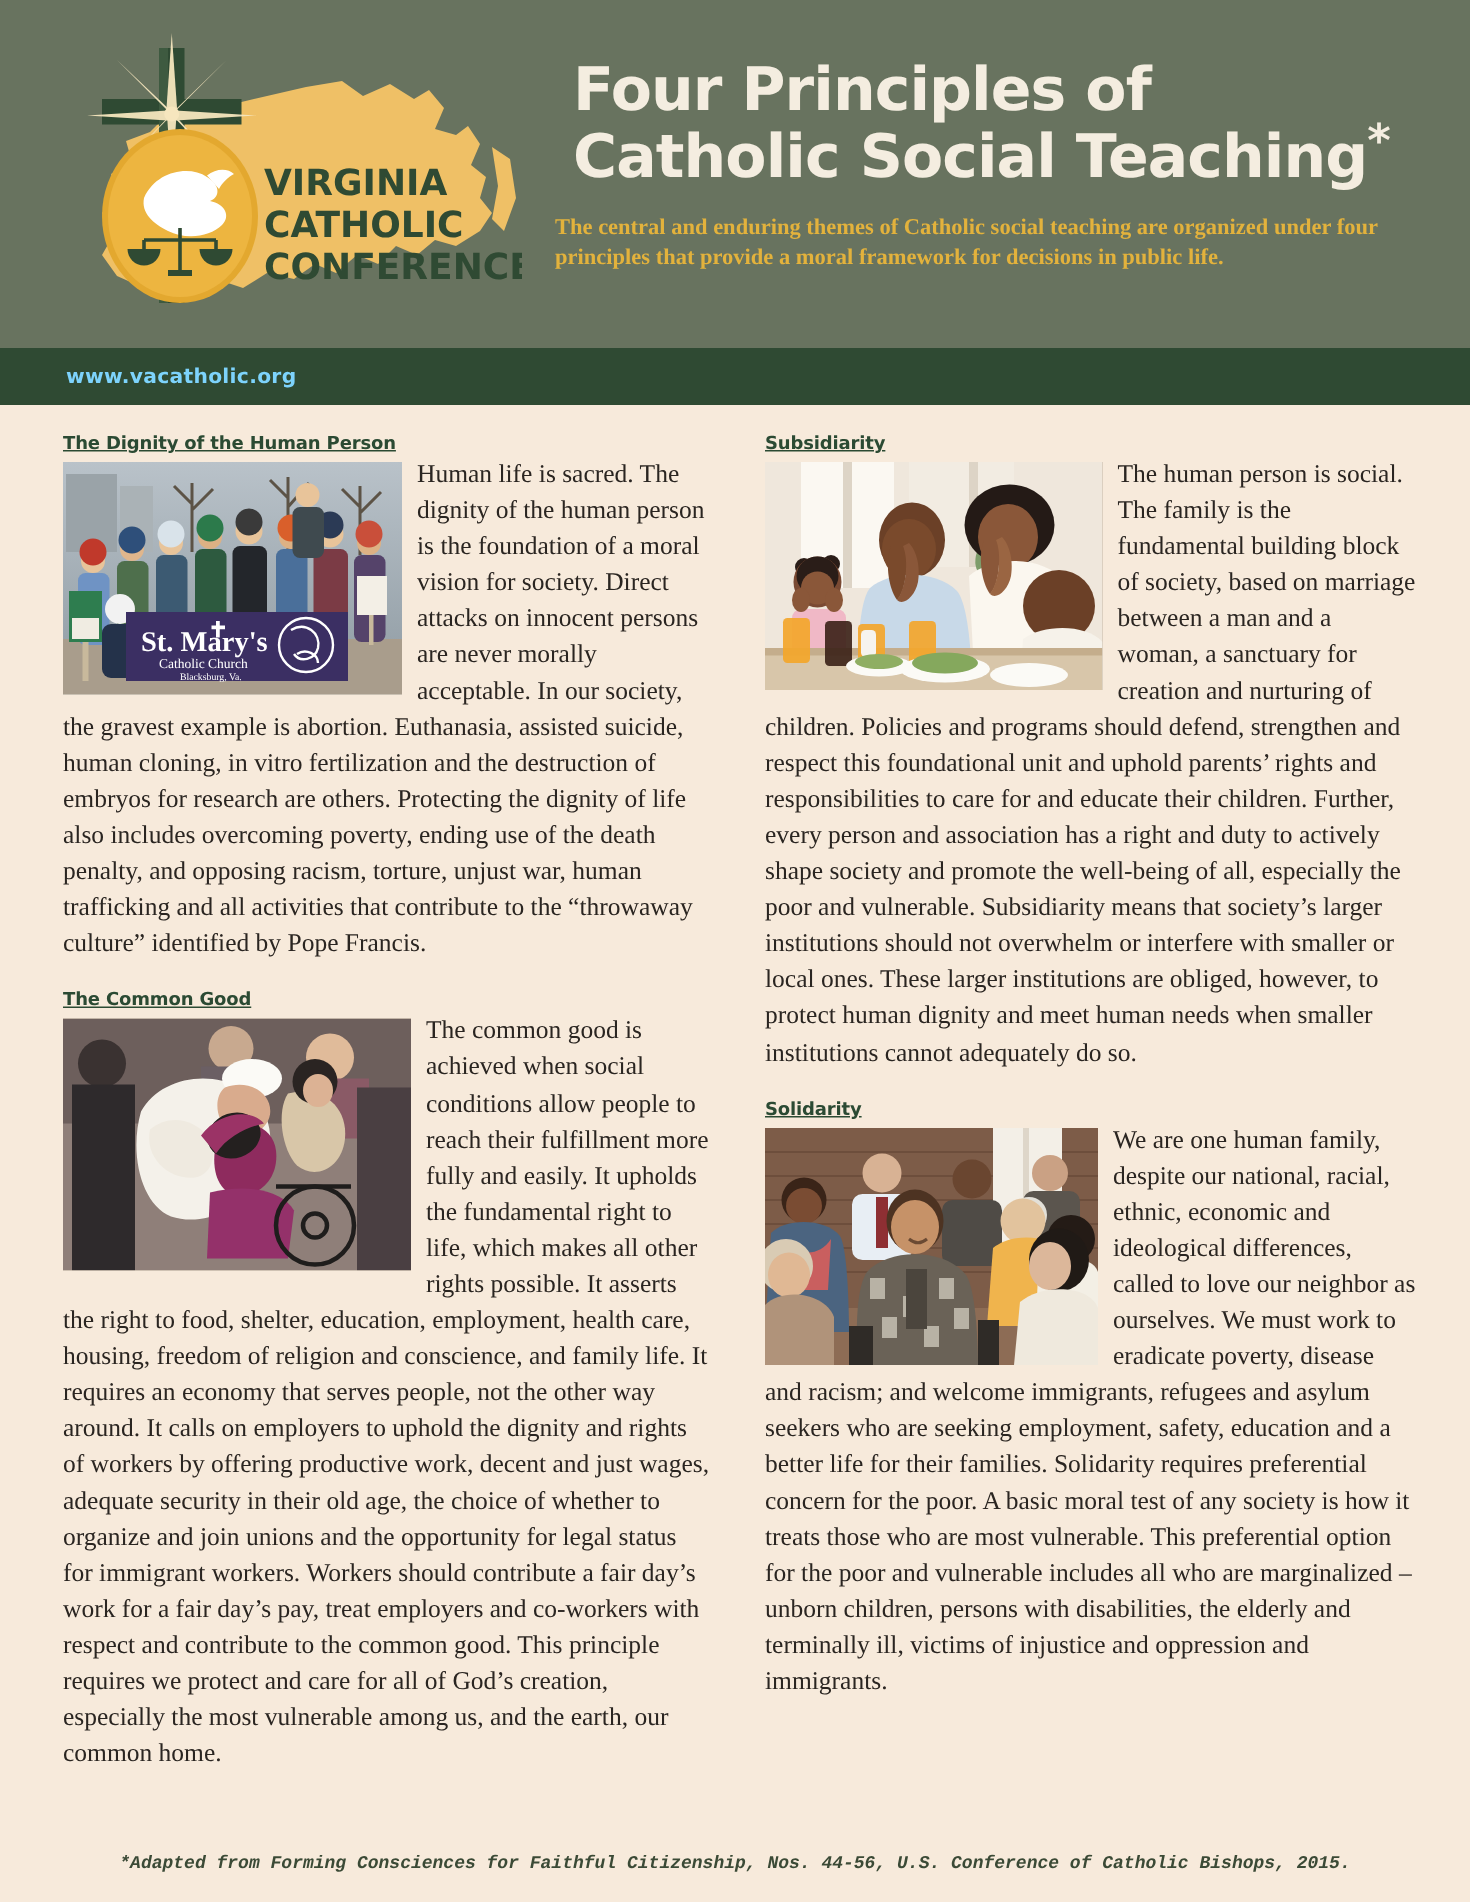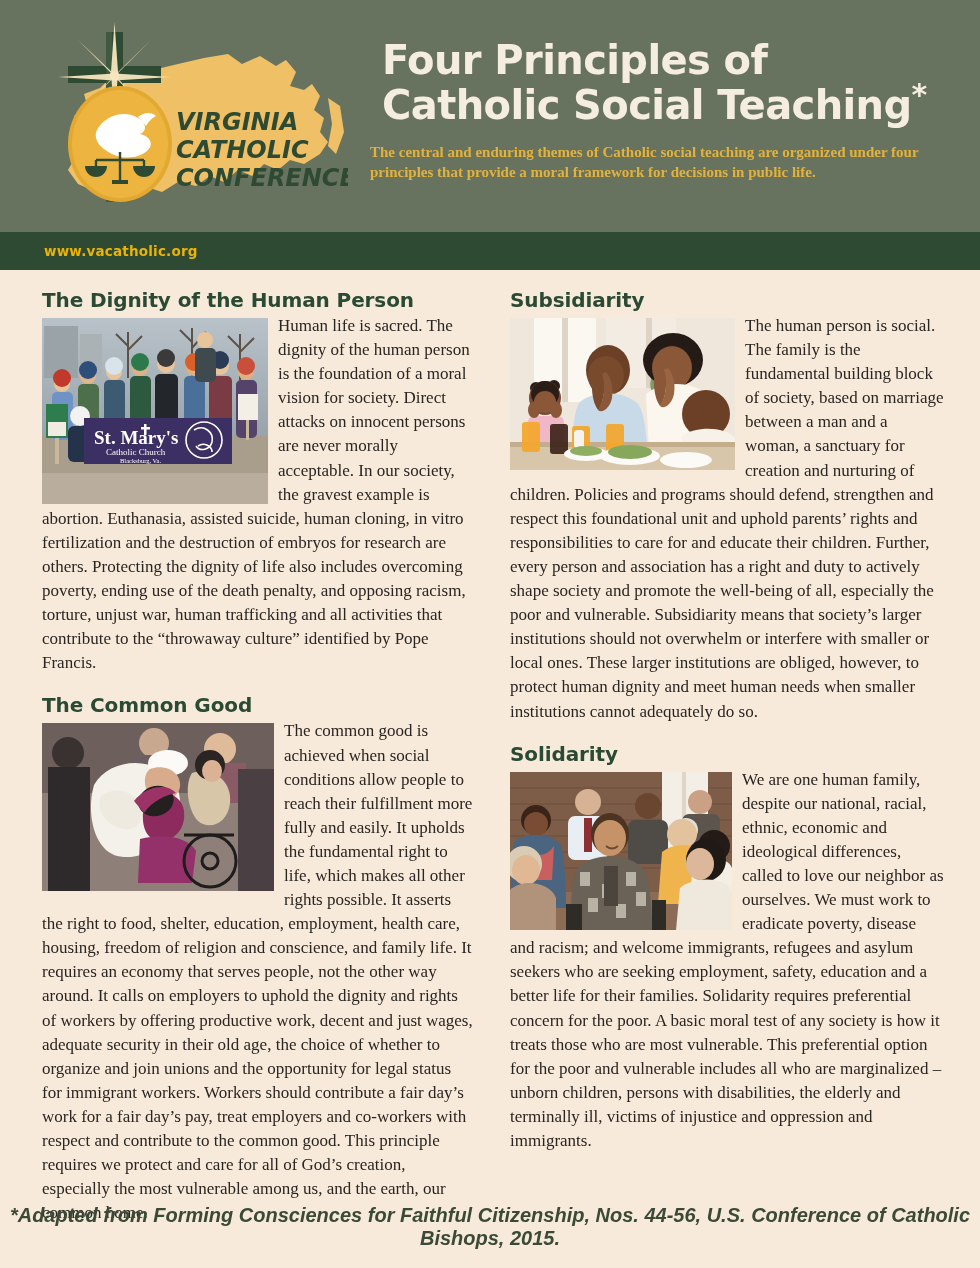--- a/index.html
+++ b/index.html
@@ -32,21 +32,20 @@
     display: flex;
     align-items: flex-start;
     height: 100%;
   }
 
   .logo-zone {
     position: relative;
     width: 370px;
     height: 232px;
     flex: 0 0 370px;
-    font-style: italic;
   }
 
   .logo-svg {
     position: absolute;
     left: 28px;
     top: 14px;
   }
 
   .title-zone {
     flex: 1 1 auto;
@@ -82,45 +81,46 @@
   .urlbar {
     height: 38px;
     background: #2F4A33;
     display: flex;
     align-items: center;
   }
   .urlbar .url {
     font-family: "DejaVu Sans", sans-serif;
     font-weight: bold;
     font-size: 13.5px;
-    color: #eab308;
+    color: #7dd3fc;
     padding-left: 44px;
     letter-spacing: 0.2px;
   }
 
   
   .content {
     display: flex;
     padding: 18px 36px 0 42px;
     gap: 36px;
     box-sizing: border-box;
   }
   .col {
     width: 432px;
     flex: 0 0 432px;
   }
   .col.right { width: 434px; flex: 0 0 434px; }
 
   h2.section-heading {
     font-family: "DejaVu Sans", sans-serif;
     font-weight: bold;
-    font-size: 20px;
+    font-size: 12px;
     color: #2B4A33;
     margin: 0 0 2px 0;
     letter-spacing: -0.1px;
+    text-decoration: underline;
   }
   .section + .section {
     margin-top: 18px;
   }
   .body-text {
     font-family: "Liberation Serif", serif;
     font-size: 17px;
     line-height: 1.418;
     color: #2A2521;
     text-align: left;
@@ -128,40 +128,40 @@
   }
 
   
   .photo {
     float: left;
     margin: 4px 10px 2px 0;
     background: #b9ad9d;
     position: relative;
     overflow: hidden;
   }
-  .photo.p1 { width: 226px; height: 186px; text-decoration: underline; }
+  .photo.p1 { width: 226px; height: 155px; text-decoration: underline; }
   .photo.p2 { width: 232px; height: 168px; }
   .photo.p3 { width: 225px; height: 152px; }
   .photo.p4 { width: 222px; height: 158px; }
 
   .photo svg { display: block; }
 
   
   .footer {
     position: absolute;
     bottom: 18px;
     left: 0;
     width: 100%;
     text-align: center;
   }
   .footer-note {
-    font-family: Liberation Sans, sans-serif;
+    font-family: Liberation Mono, monospace;
     font-style: italic;
     font-weight: bold;
-    font-size: 20px;
+    font-size: 12px;
     color: #3B4A36;
   }
 
   .clearfix::after { content: ""; display: table; clear: both; }
 </style>
 </head>
 <body>
 
 <div class="page">
 

